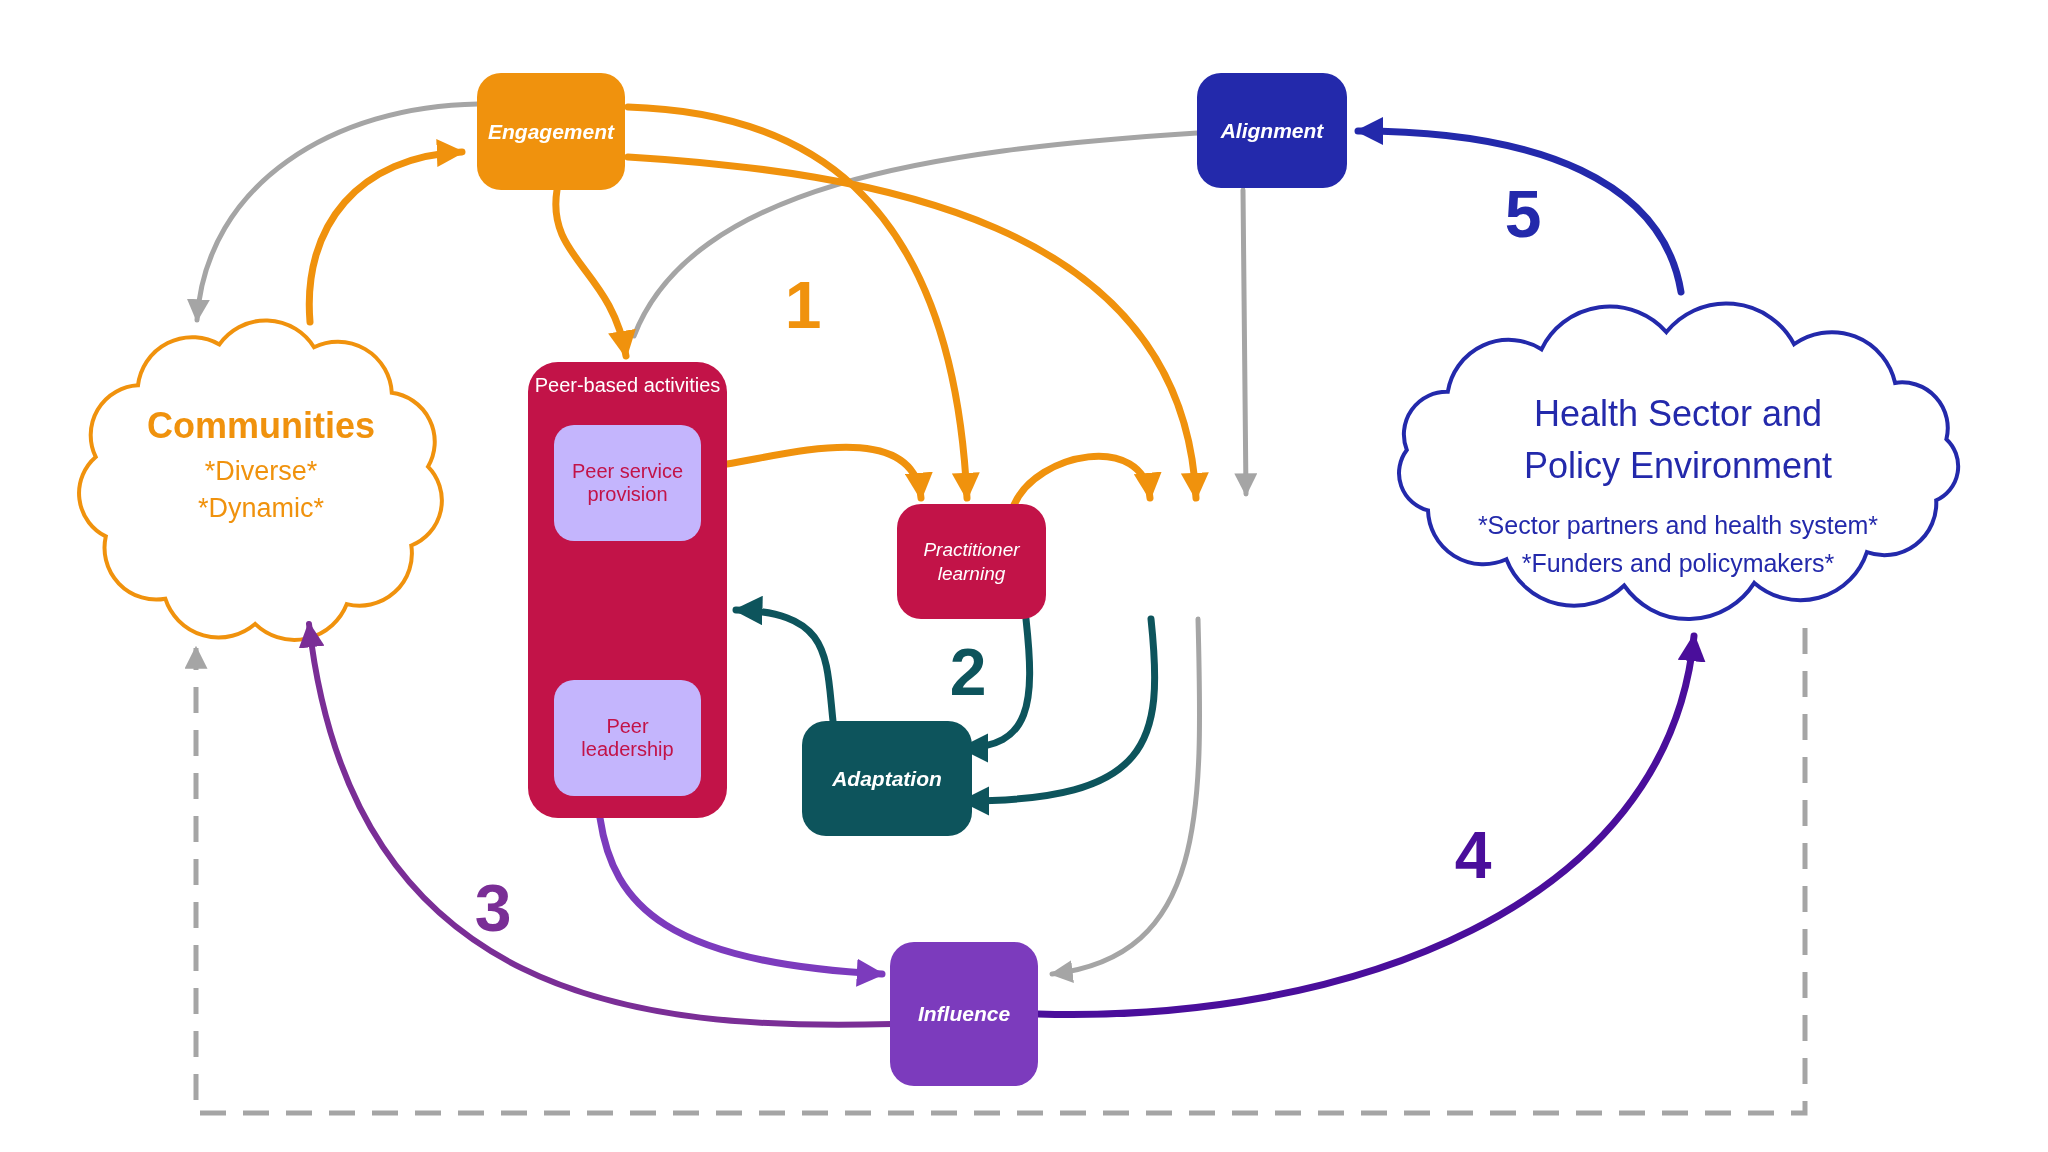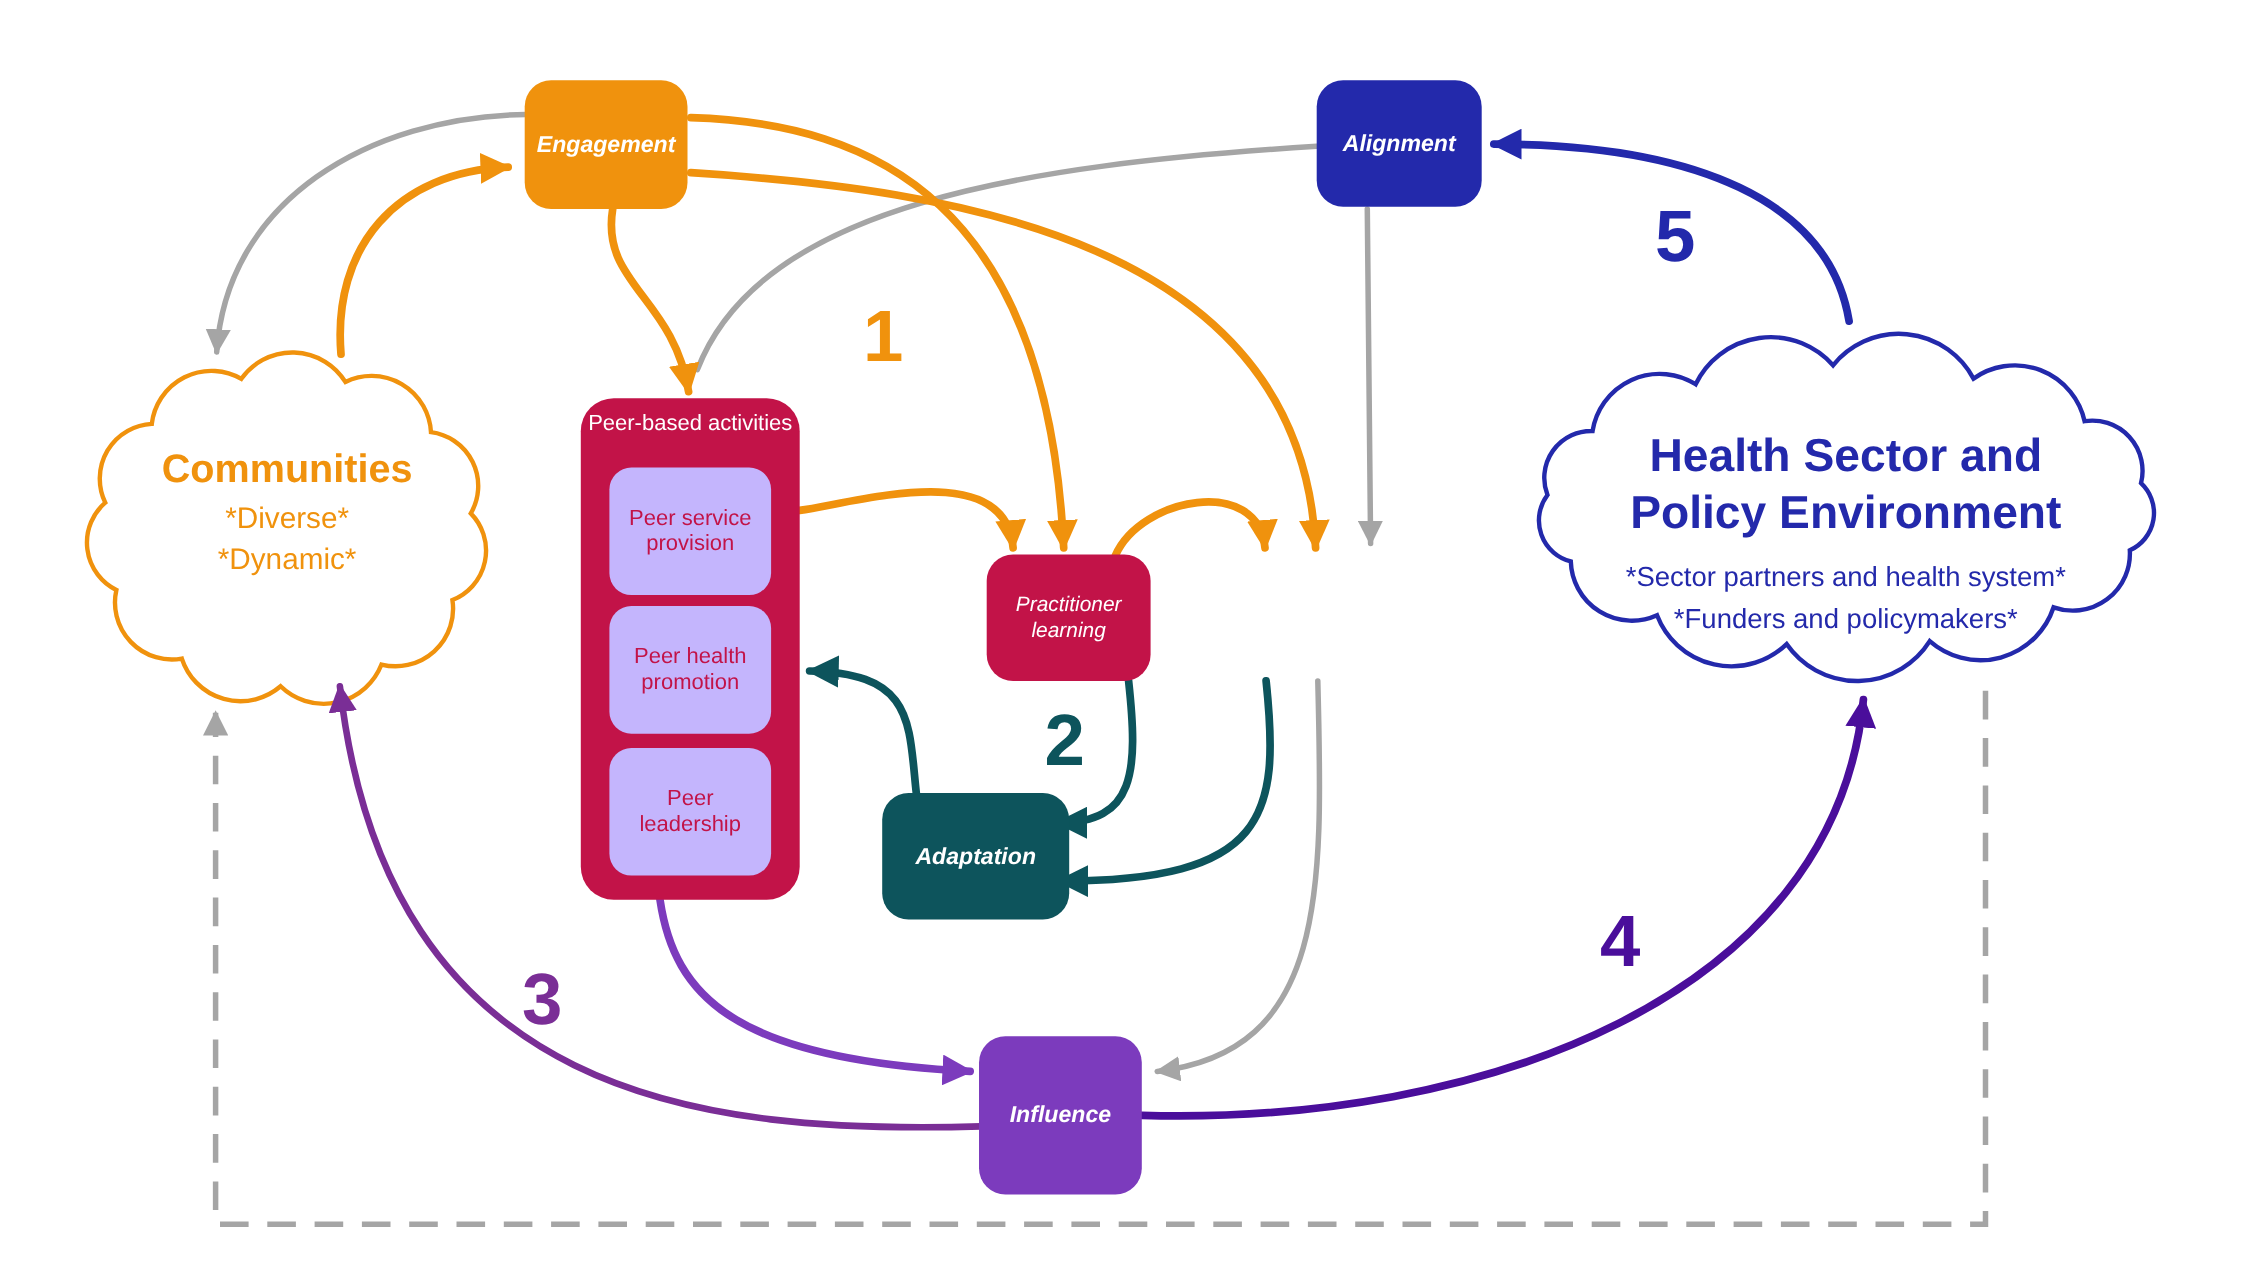--- a/index.html
+++ b/index.html
@@ -37,21 +37,21 @@
                color:#fff;font-size:20px;}
   .peer-inner{position:absolute;left:26px;width:147px;height:116px;background:#c4b5fd;
               border-radius:20px;display:flex;align-items:center;justify-content:center;
               text-align:center;color:var(--crimson);font-size:20px;line-height:1.15;
               padding:0 16px;box-sizing:border-box;}
   .small-label{font-size:19px;line-height:1.25;padding:0 6px;}
 
   .cloud-text{position:absolute;text-align:center;}
   .comm-title{color:var(--orange);font-weight:bold;font-size:36px;}
   .comm-bullet{color:var(--orange);font-size:27px;}
-  .health-title{color:var(--blue);font-weight:bold;font-size:42px;line-height:52px;}
+  .health-title{color:var(--blue);font-weight:normal;font-size:36px;line-height:52px;}
   .health-bullet{color:var(--blue);font-size:25px;line-height:38px;}
 
   .num{position:absolute;width:80px;text-align:center;font-size:66px;font-weight:bold;line-height:1;}
   .num-1{color:var(--orange);left:763px;top:272px;}
   .num-2{color:var(--teal);left:928px;top:639px;}
   .num-3{color:var(--violet);left:453px;top:875px;}
   .num-4{color:var(--purple_dark);left:1433px;top:822px;}
   .num-5{color:var(--blue);left:1483px;top:181px;}
 </style>
 </head>
@@ -116,21 +116,20 @@
     <span>Engagement</span>
   </div>
 
   <div class="box rounded bg-blue label-ital" style="left:1197px;top:73px;width:150px;height:115px;">
     <span>Alignment</span>
   </div>
 
   <div class="box bg-crimson peer-outer" style="left:528px;top:362px;width:199px;height:456px;">
     <div class="peer-header">Peer-based activities</div>
     <div class="peer-inner" style="top:63px;">Peer service provision</div>
-    <div class="peer-inner" style="top:189px;">Peer health promotion</div>
     <div class="peer-inner" style="top:318px;">Peer leadership</div>
   </div>
 
   <div class="box rounded bg-crimson small-label" style="left:897px;top:504px;width:149px;height:115px;font-style:italic;">
     <span>Practitioner learning</span>
   </div>
 
 
   <div class="box rounded bg-teal label-ital" style="left:802px;top:721px;width:170px;height:115px;align-items:center;">
     <span>Adaptation</span>

